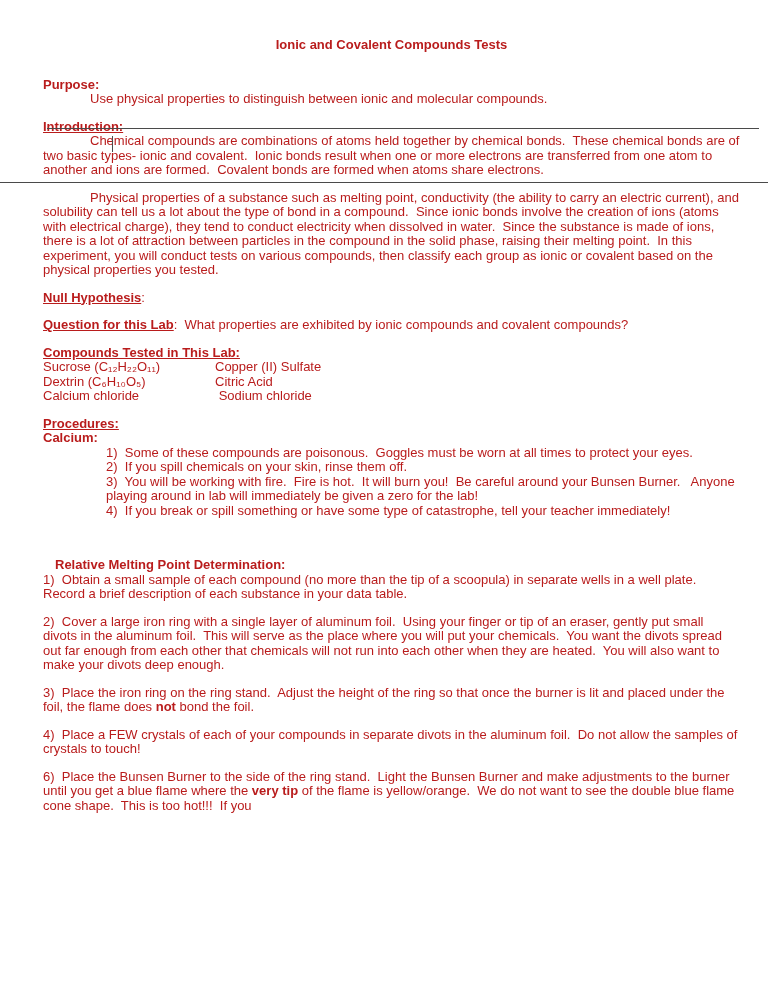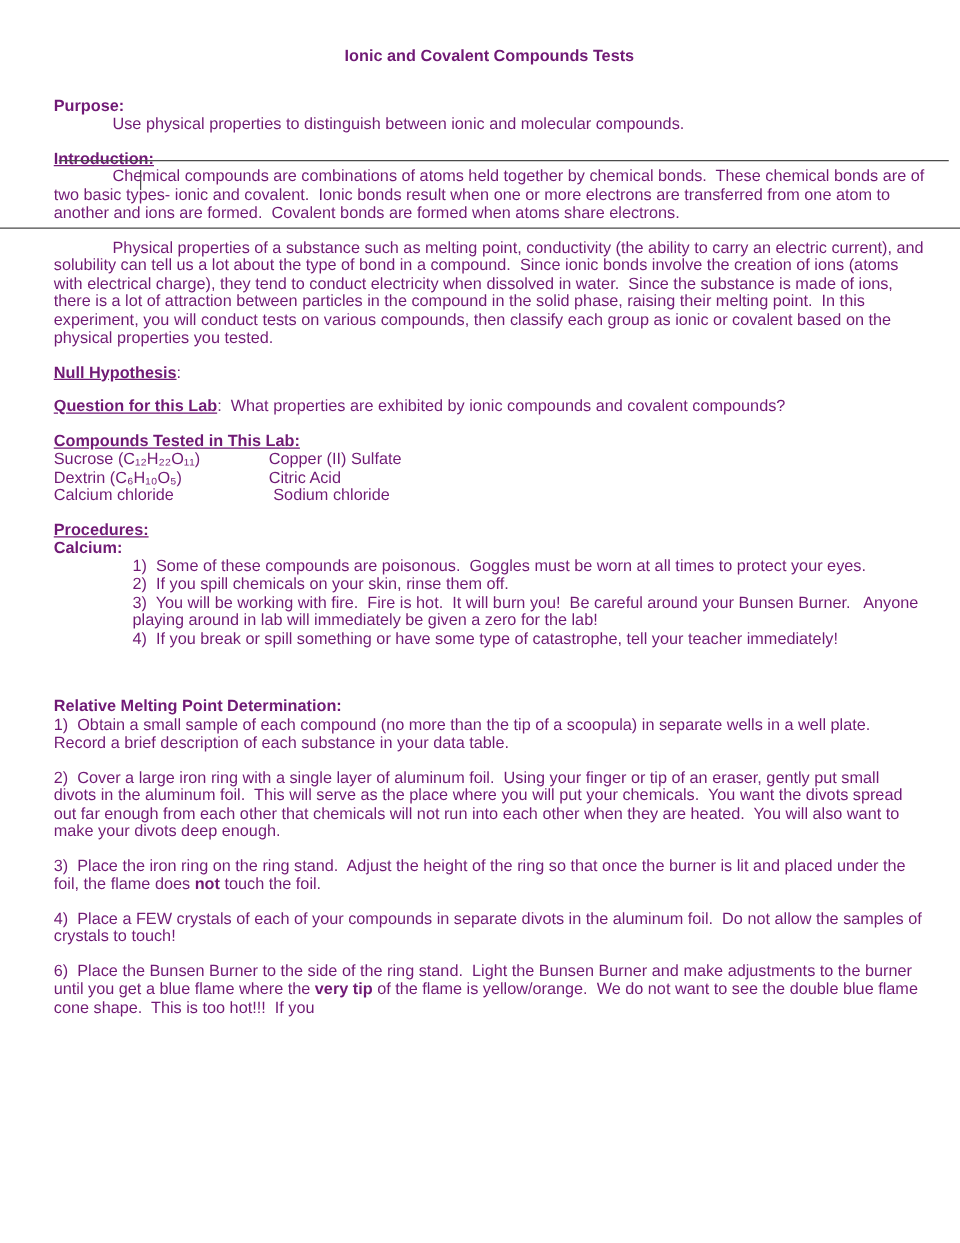--- a/index.html
+++ b/index.html
@@ -2,21 +2,21 @@
 <html><head>
 <meta charset="utf-8">
 <style>
   * { box-sizing: border-box; }
   html, body { margin: 0; padding: 0; background: #ffffff; }
   .page {
     position: relative;
     width: 768px;
     min-height: 994px;
     background: #ffffff;
-    color: #701a75;
+    color: #b91c1c;
     font-family: "Liberation Sans", "DejaVu Sans", sans-serif;
     font-size: 13px;
     line-height: 14.5px;
     padding: 38px 28px 20px 43px;
     overflow: hidden;
   }
   p { margin: 0; }
   .t { white-space: pre-wrap; }
   .title {
     font-weight: bold;
@@ -24,21 +24,21 @@
     margin: 0 0 25px 0;
   }
   .b { font-weight: bold; }
   .u { text-decoration: underline; }
   .mt { margin-top: 13px; }
   .ind { padding-left: 47px; }
   .fi { text-indent: 47px; }
   .row { display: flex; }
   .row .left { width: 172px; flex: none; }
   .list { margin-left: 63px; }
-  .gap-lg { margin-top: 40px; }
+  .gap-lg { margin-top: 40px; margin-left: 12px; }
   
   .hr1 { position: absolute; left: 47px; top: 128px; width: 712px; height: 1px; background: #4a4a4a; }
   .hr2 { position: absolute; left: 0; top: 182px; width: 768px; height: 1px; background: #4a4a4a; }
   .vt  { position: absolute; left: 112px; top: 136px; width: 1px; height: 16px; background: #4a4a4a; }
 </style>
 </head>
 <body>
 
 <div class="page">
 
@@ -79,19 +79,19 @@
     <p class="t">1)  Some of these compounds are poisonous.  Goggles must be worn at all times to protect your eyes.</p>
     <p class="t">2)  If you spill chemicals on your skin, rinse them off.</p>
     <p class="t">3)  You will be working with fire.  Fire is hot.  It will burn you!  Be careful around your Bunsen Burner.   Anyone playing around in lab will immediately be given a zero for the lab!</p>
     <p class="t">4)  If you break or spill something or have some type of catastrophe, tell your teacher immediately!</p>
   </div>
 
   <p class="b gap-lg t">Relative Melting Point Determination:</p>
   <p class="t">1)  Obtain a small sample of each compound (no more than the tip of a scoopula) in separate wells in a well plate.  Record a brief description of each substance in your data table.</p>
   <p class="mt t">2)  Cover a large iron ring with a single layer of aluminum foil.  Using your finger or tip of an eraser, gently put small divots in the aluminum foil.  This will serve as the place where you will put your chemicals.  You want the divots spread out far enough from each other that chemicals will not run into each other when they are heated.  You will also want to make your divots deep enough.</p>
 
-  <p class="mt"><span class="t">3)  Place the iron ring on the ring stand.  Adjust the height of the ring so that once the burner is lit and placed under the foil, the flame does </span><span class="b t">not</span><span class="t"> touch the foil.</span></p>
+  <p class="mt"><span class="t">3)  Place the iron ring on the ring stand.  Adjust the height of the ring so that once the burner is lit and placed under the foil, the flame does </span><span class="b t">not</span><span class="t"> bond the foil.</span></p>
 
   <p class="mt t">4)  Place a FEW crystals of each of your compounds in separate divots in the aluminum foil.  Do not allow the samples of crystals to touch!</p>
 
   <p class="mt"><span class="t">6)  Place the Bunsen Burner to the side of the ring stand.  Light the Bunsen Burner and make adjustments to the burner until you get a blue flame where the </span><span class="b t">very tip</span><span class="t"> of the flame is yellow/orange.  We do not want to see the double blue flame cone shape.  This is too hot!!!  If you</span></p>
 
 </div>
 
 </body></html>

